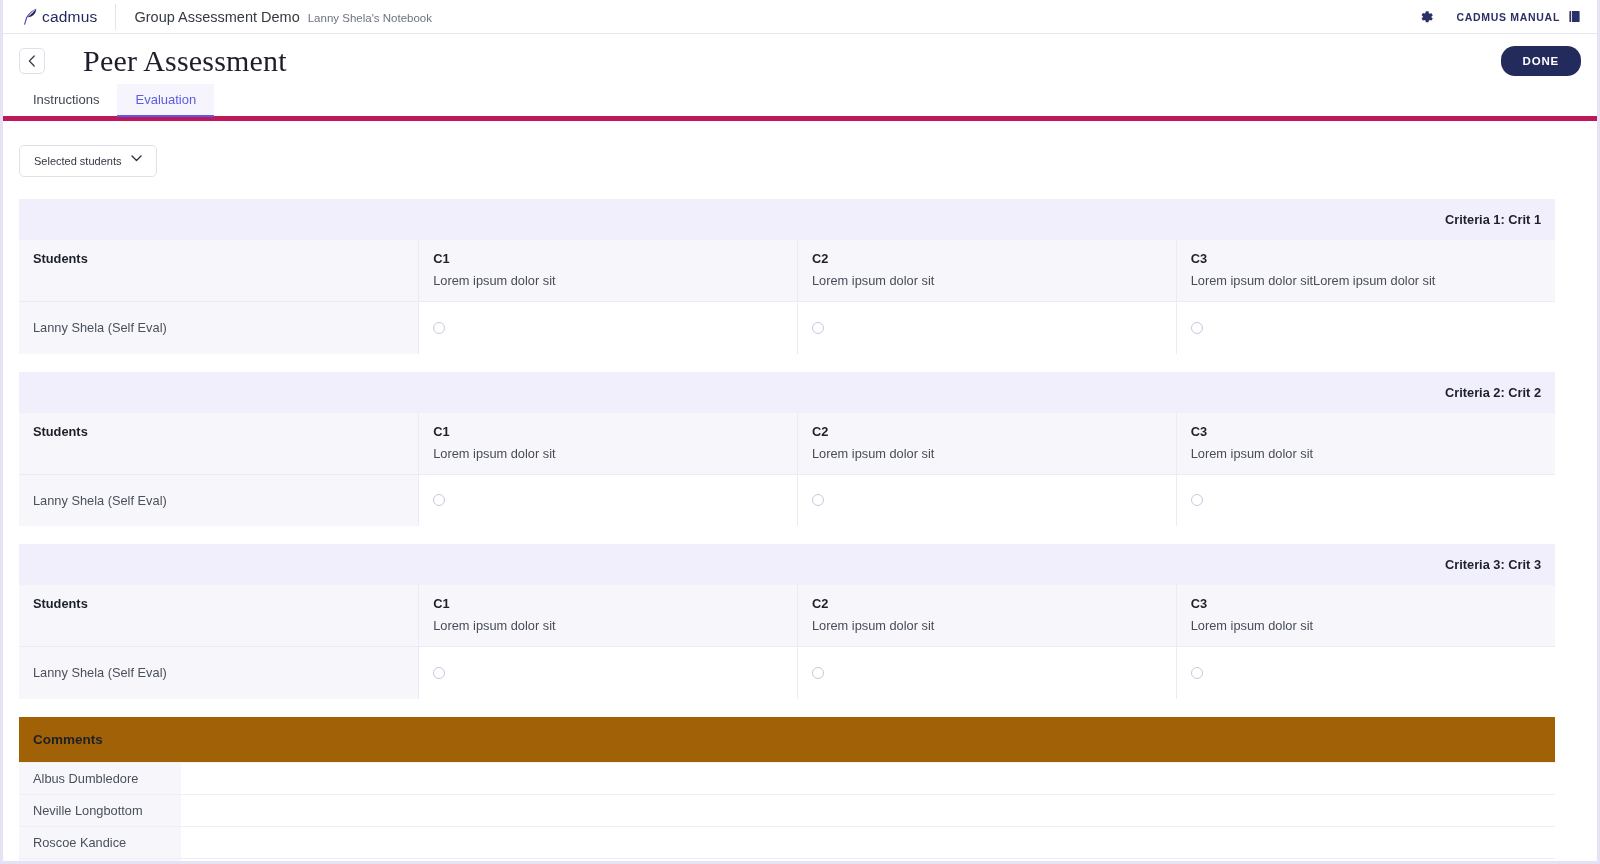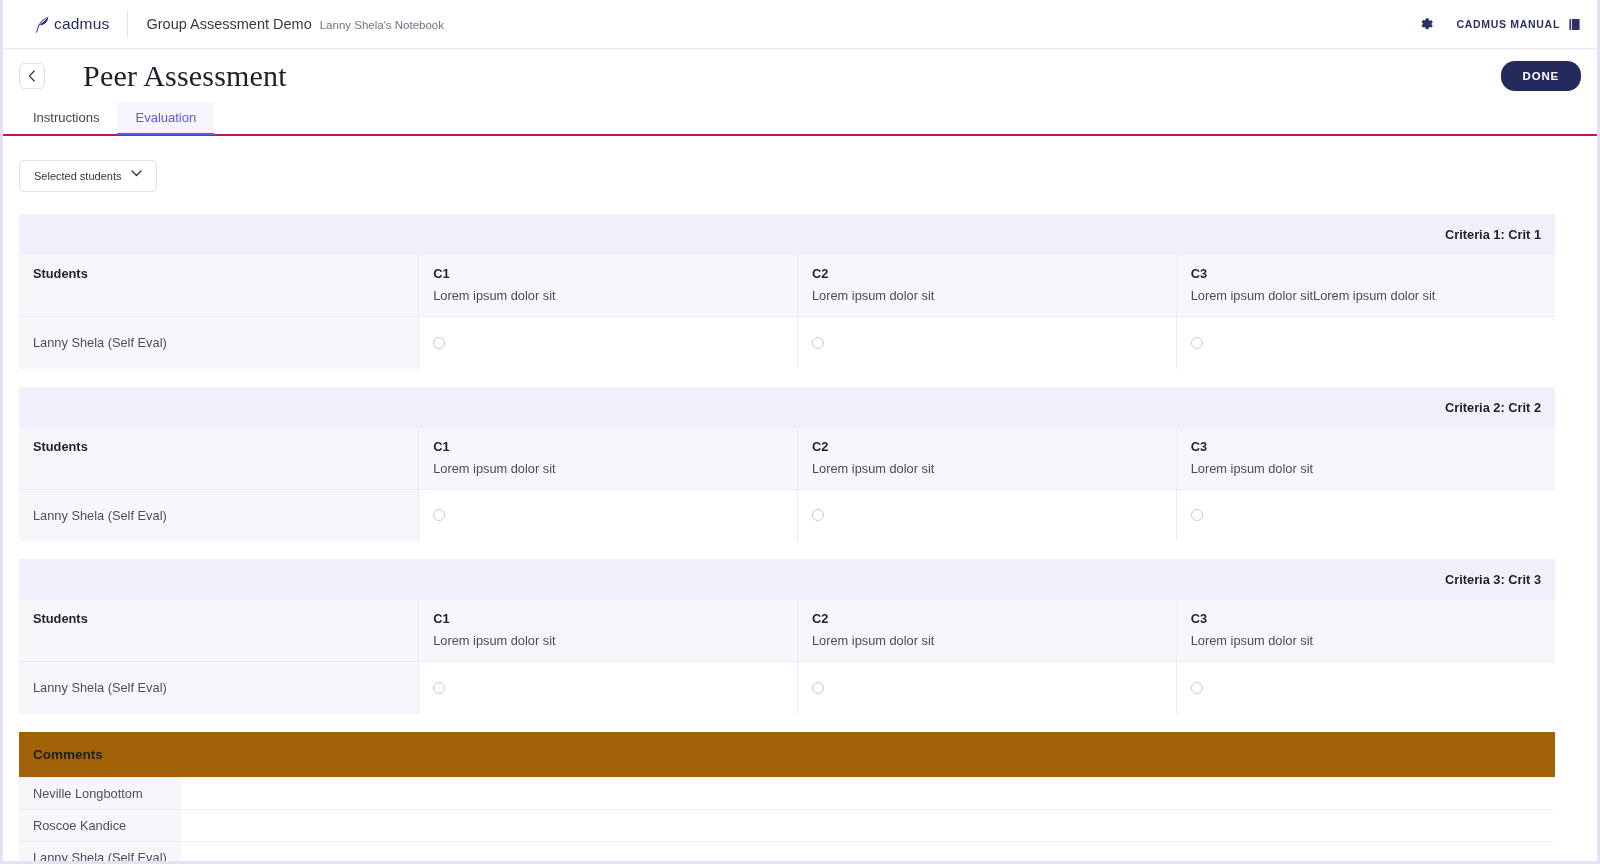--- a/index.html
+++ b/index.html
@@ -18,26 +18,26 @@
     height: 864px;
     background: #ffffff;
     border-left: 3px solid #e6e1f5;
     border-right: 3px solid #e6e1f5;
     border-bottom: 3px solid #e6e1f5;
     overflow: hidden;
   }
 
   
   .topbar {
-    height: 49px;
+    height: 34px;
     display: flex;
     align-items: center;
     background: #ffffff;
     border-bottom: 1px solid #e9e6f2;
-    padding: 0 16px 0 32px;
+    padding: 0 16px 0 20px;
     flex: none;
   }
   .logo-block {
     display: flex;
     align-items: center;
     gap: 4px;
     padding-right: 18px;
   }
   .quill {
     width: 15px; height: 17px;
@@ -130,21 +130,21 @@
     padding: 9px 22px;
     cursor: pointer;
     font-family: "Liberation Sans", sans-serif;
   }
 
   
   .tabs {
     display: flex;
     align-items: flex-end;
     padding-left: 12px;
-    border-bottom: 2px solid #be185d;
+    border-bottom: 5px solid #be185d;
     background: #ffffff;
     height: 33px;
   }
   .tab {
     font-size: 13px;
     color: #41464f;
     padding: 8px 18px;
     cursor: pointer;
     border-bottom: 2px solid transparent;
     background: transparent;
@@ -437,20 +437,24 @@
       </tbody>
         </table>
 
     </div>
 
     
     <table class="comments-table">
       <tbody>
           <tr>
         <td class="comments-header" colspan="2">Comments</td>
+      </tr>
+      <tr class="comment-row">
+        <td class="comment-name">Albus Dumbledore</td>
+        <td class="comment-input"></td>
       </tr>
       <tr class="comment-row">
         <td class="comment-name">Neville Longbottom</td>
         <td class="comment-input"></td>
       </tr>
       <tr class="comment-row">
         <td class="comment-name">Roscoe Kandice</td>
         <td class="comment-input"></td>
       </tr>
       <tr class="comment-row">

